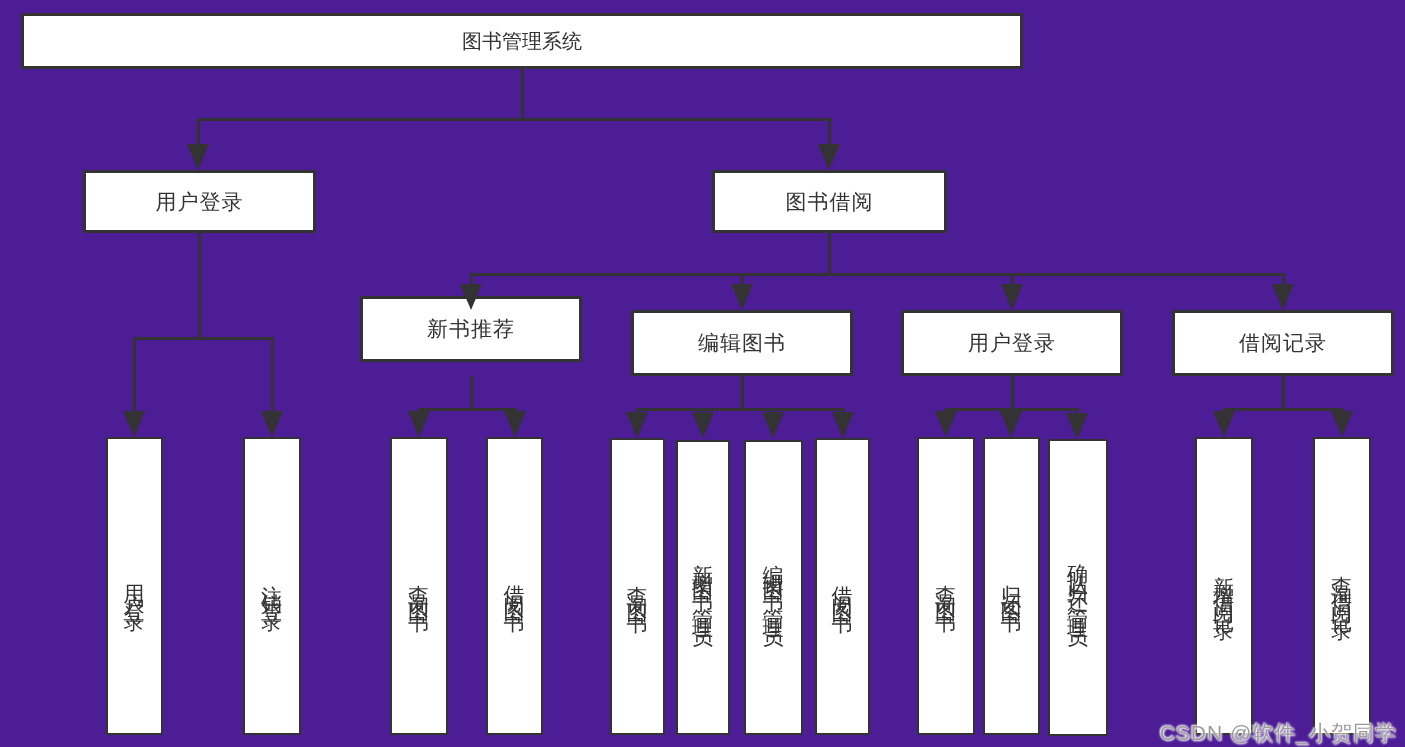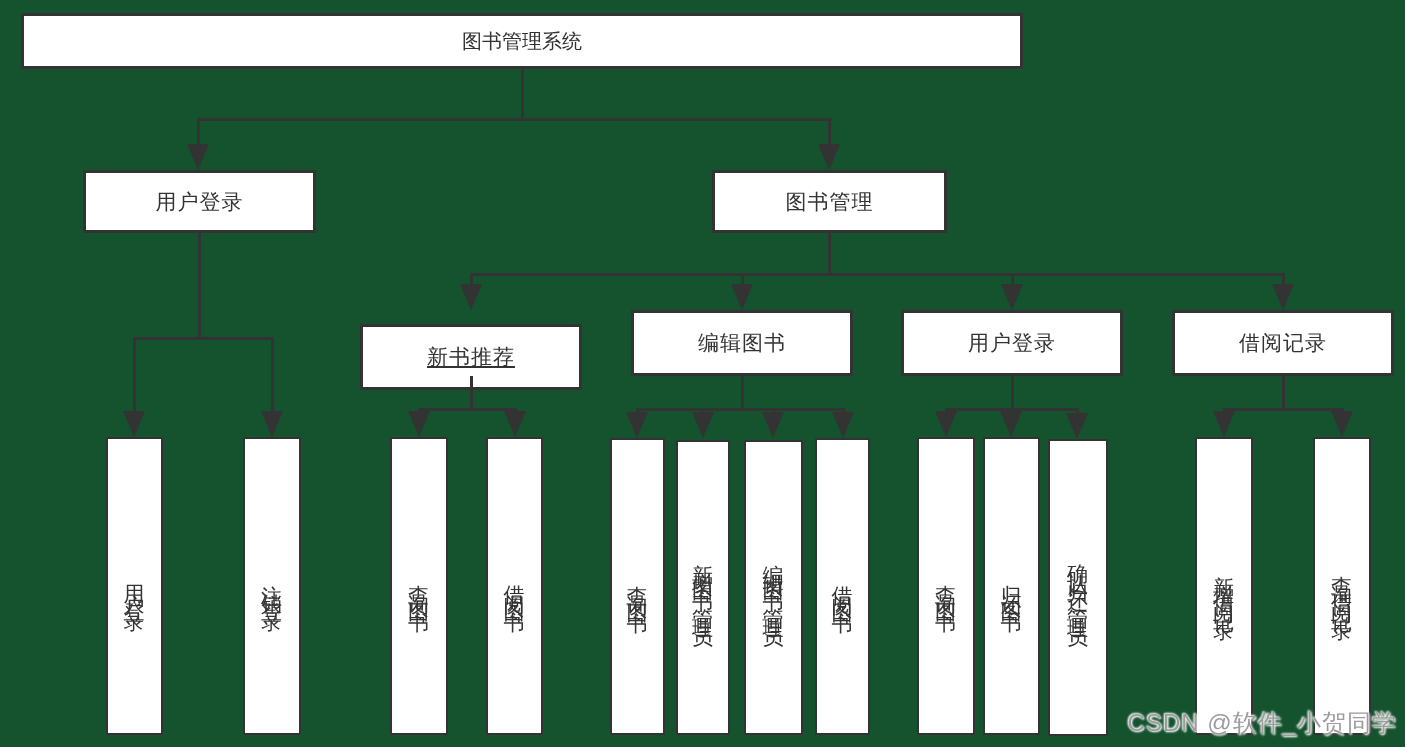--- a/index.html
+++ b/index.html
@@ -1,19 +1,19 @@
 <!DOCTYPE html>
 <html><head>
 <meta charset="utf-8">
 <style>
   html,body{margin:0;padding:0;background:#ffffff;}
   #canvas{
     position:relative;
     width:1405px;height:747px;
-    background:#14532d;
+    background:#4c1d95;
     font-family:"Liberation Sans","DejaVu Sans",sans-serif;
     overflow:hidden;
   }
   .node{
     position:absolute;
     box-sizing:border-box;
     border:3px solid #333333;
     background:#ffffff;
     display:flex;
     align-items:center;
@@ -34,44 +34,44 @@
   .hl{position:absolute;height:3px;background:#333333;}
   .vl{position:absolute;width:3px;background:#333333;}
   .arrow{
     position:absolute;width:0;height:0;
     border-left:11px solid transparent;
     border-right:11px solid transparent;
     border-top:26px solid #333333;
   }
   .watermark{
     position:absolute;
-    right:8px;bottom:8px;
-    font-size:24px;
+    right:8px;bottom:0;
+    font-size:21px;
     color:#9c9c9c;
     letter-spacing:1px;
     text-shadow:0 0 3px #ffffff,1px 1px 2px #ffffff,-1px -1px 2px #ffffff;
   }
 </style>
 </head>
 <body>
 
 <div id="canvas">
 
   <div class="node root" style="left:21px;top:13px;width:1002px;height:56px;">
     <span>图书管理系统</span>
   </div>
 
   <div class="node hnode" style="left:83px;top:170px;width:233px;height:63px;">
     <span>用户登录</span>
   </div>
   <div class="node hnode" style="left:712px;top:170px;width:235px;height:63px;">
-    <span>图书管理</span>
+    <span>图书借阅</span>
   </div>
 
-  <div class="node hnode" style="left:360px;top:324px;width:222px;height:66px;text-decoration:underline;">
+  <div class="node hnode" style="left:360px;top:296px;width:222px;height:66px;">
     <span>新书推荐</span>
   </div>
   <div class="node hnode" style="left:631px;top:310px;width:222px;height:66px;">
     <span>编辑图书</span>
   </div>
   <div class="node hnode" style="left:901px;top:310px;width:222px;height:66px;">
     <span>用户登录</span>
   </div>
   <div class="node hnode" style="left:1172px;top:310px;width:222px;height:66px;">
     <span>借阅记录</span>

